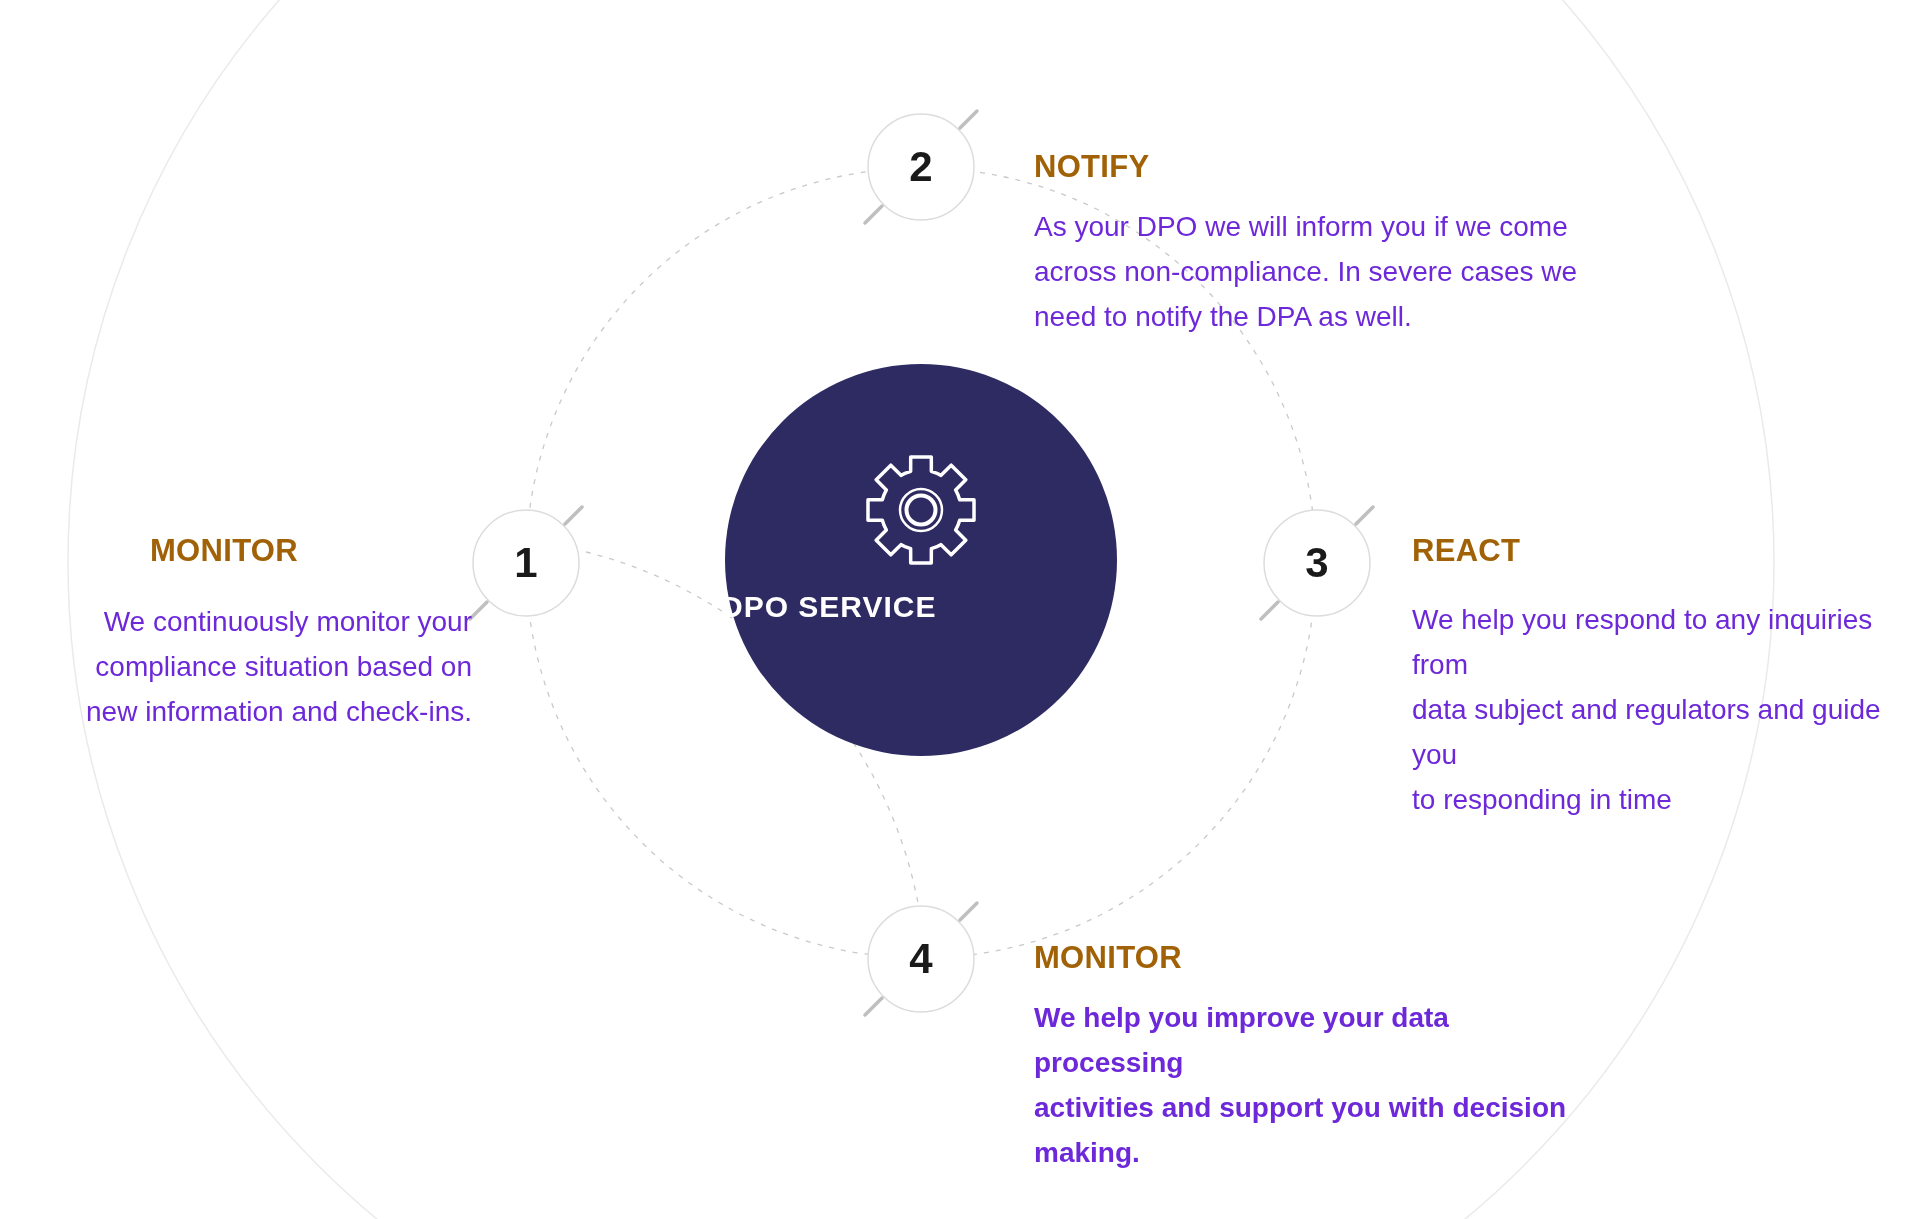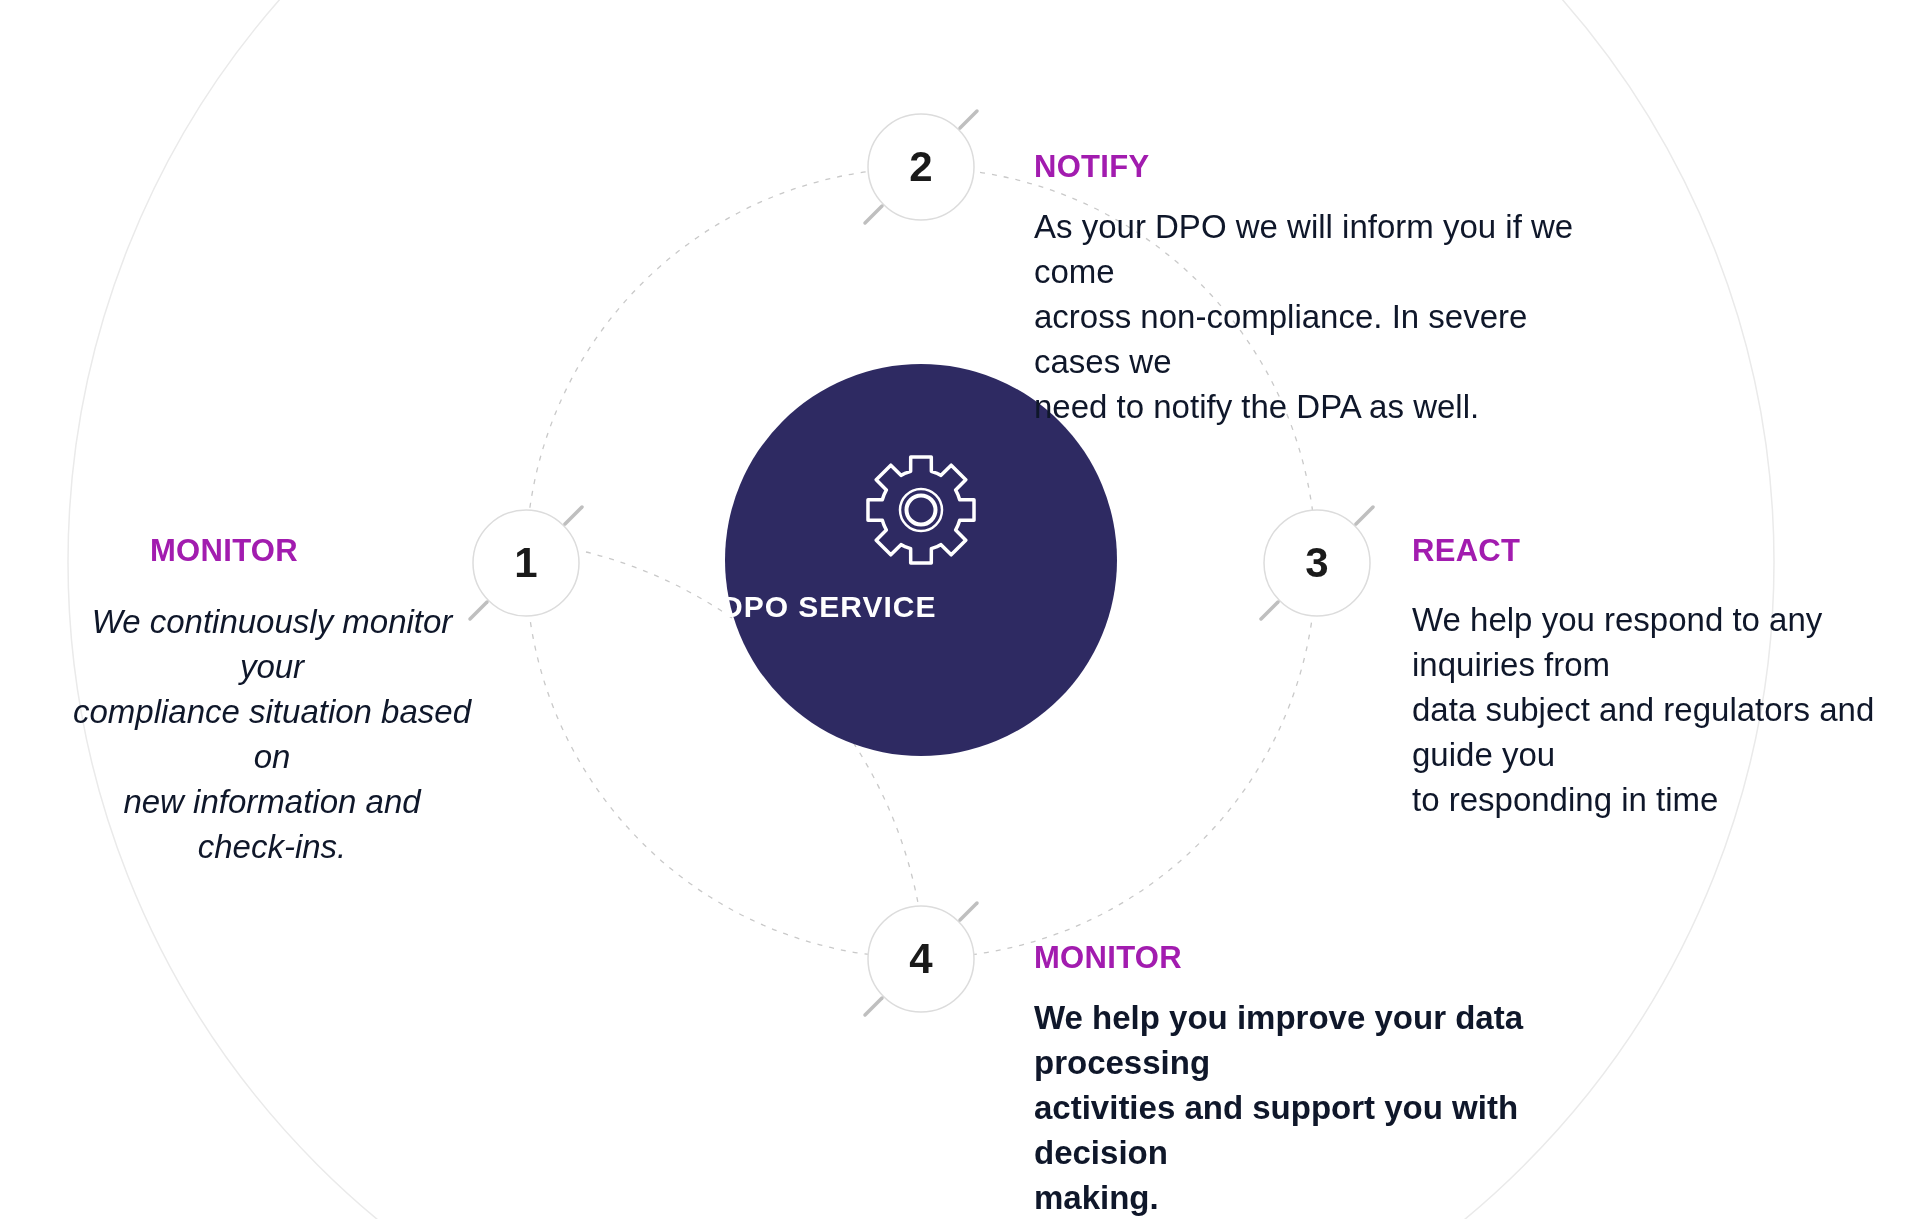--- a/index.html
+++ b/index.html
@@ -7,28 +7,28 @@
     position:relative;width:1920px;height:1219px;overflow:hidden;background:#ffffff;
     font-family:"Liberation Sans",sans-serif;
   }
   #diagram-svg{position:absolute;left:0;top:0;}
   .txt{position:absolute;}
   .step-number{
     position:absolute;width:106px;height:106px;display:flex;align-items:center;justify-content:center;
     font-size:42px;font-weight:bold;color:#1a1a1a;
   }
   .step-title{
-    font-size:31px;font-weight:bold;color:#a21caf;line-height:44px;letter-spacing:.3px;
+    font-size:31px;font-weight:bold;color:#a16207;line-height:44px;letter-spacing:.3px;
     white-space:nowrap;
   }
   .step-desc{
-    font-size:33px;color:#0f172a;line-height:45px;white-space:pre-line;
+    font-size:28px;color:#6d28d9;line-height:45px;white-space:pre-line;
   }
   .align-right{}
-  .align-center{text-align:center;font-style:italic;}
+  .align-center{text-align:right;}
   .center-label{
     position:absolute;left:721px;top:585px;width:400px;text-align:left;
     font-size:30px;font-weight:bold;color:#ffffff;letter-spacing:1px;line-height:44px;
     white-space:nowrap;
   }
 </style>
 </head>
 <body>
 
 <div id="canvas">

